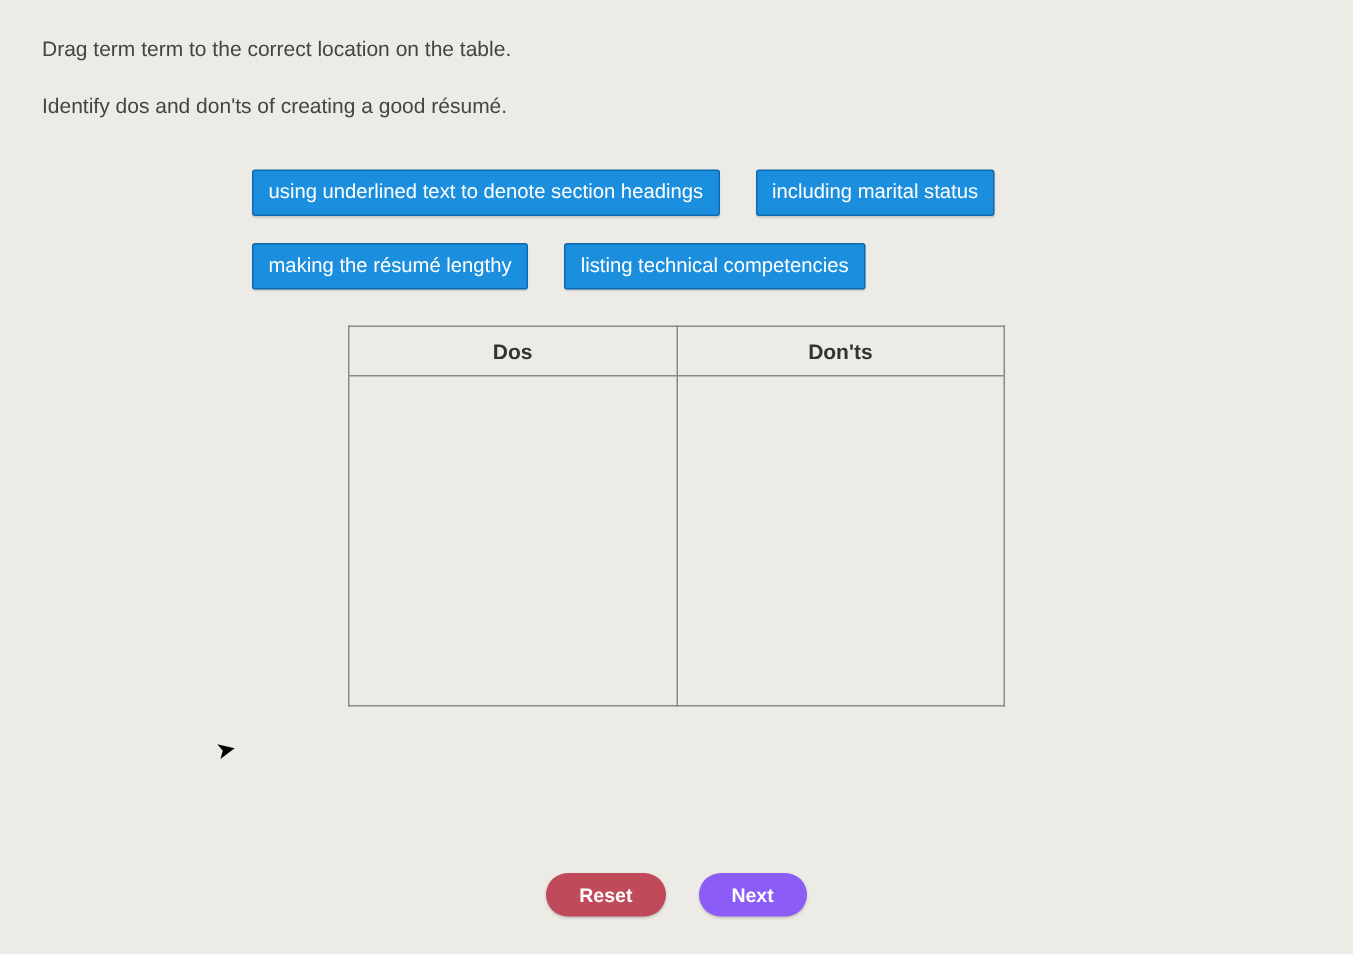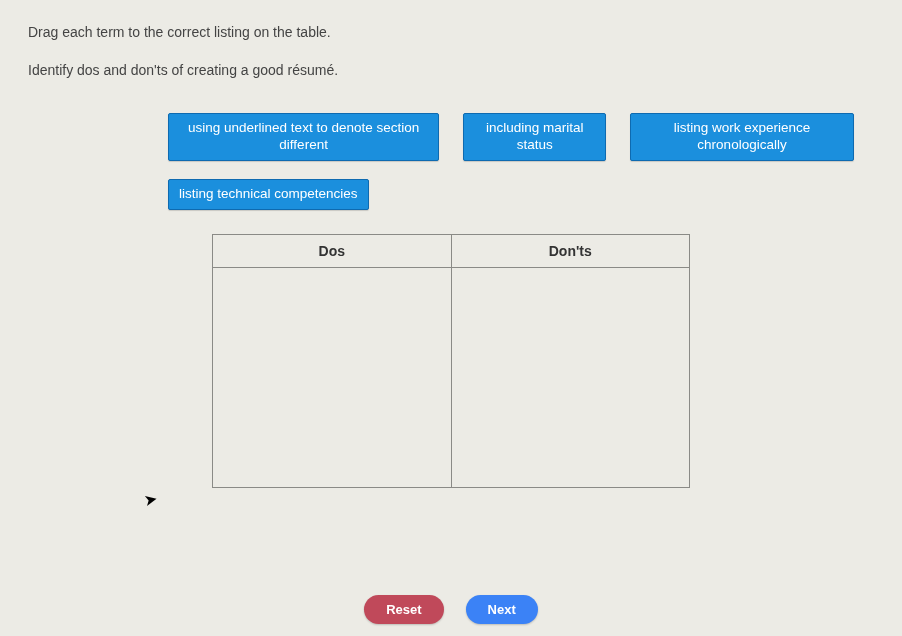--- a/index.html
+++ b/index.html
@@ -48,79 +48,79 @@
       box-shadow: 0 1px 1px rgba(0,0,0,0.15);
     }
     .chip.two-line { min-width: 165px; }
     .table-wrap {
       display: flex;
       justify-content: center;
       margin-top: 24px;
     }
     table.drop-table {
       border-collapse: collapse;
-      width: 478px;
+      width: 438px;
     }
     table.drop-table th {
       border: 1px solid #8a8a86;
       font-size: 14px;
       font-weight: 600;
       color: #333;
       padding: 8px 0;
       background: transparent;
     }
     table.drop-table td {
       border: 1px solid #8a8a86;
       height: 220px;
       width: 50%;
       vertical-align: top;
     }
     .footer-buttons {
       position: absolute;
       left: 0; right: 0;
-      bottom: 12px;
+      bottom: 25px;
       display: flex;
       justify-content: center;
       gap: 22px;
     }
     .btn {
       border: none;
       border-radius: 18px;
       padding: 7px 22px;
       font-size: 13px;
       font-weight: 600;
       color: #fff;
       cursor: pointer;
       box-shadow: 0 1px 2px rgba(0,0,0,0.2);
     }
     .btn-reset { background: #c0495a; }
-    .btn-next  { background: #3b82f6; text-align: center; }
+    .btn-next  { background: #8b5cf6; text-align: center; }
     .cursor-icon {
       position: absolute;
       left: 144px;
       top: 490px;
       font-size: 16px;
       color: #000;
       transform: rotate(-12deg);
       pointer-events: none;
     }
   </style>
 </head>
 <body>
 
-<p class="instruction">Drag each term to the correct listing on the table.</p>
+<p class="instruction">Drag term term to the correct location on the table.</p>
 <p class="sub-instruction">Identify dos and don'ts of creating a good résumé.</p>
 
 <div class="chips-area">
   <div class="chip-row">
-    <div class="chip two-line">using underlined text to denote section different</div>
+    <div class="chip two-line">using underlined text to denote section headings</div>
     <div class="chip">including marital status</div>
-    <div class="chip two-line">listing work experience chronologically</div>
   </div>
   <div class="chip-row">
+    <div class="chip">making the résumé lengthy</div>
     <div class="chip">listing technical competencies</div>
   </div>
 </div>
 
 <div class="table-wrap">
   <table class="drop-table">
     <thead>
       <tr>
         <th>Dos</th>
         <th>Don'ts</th>

